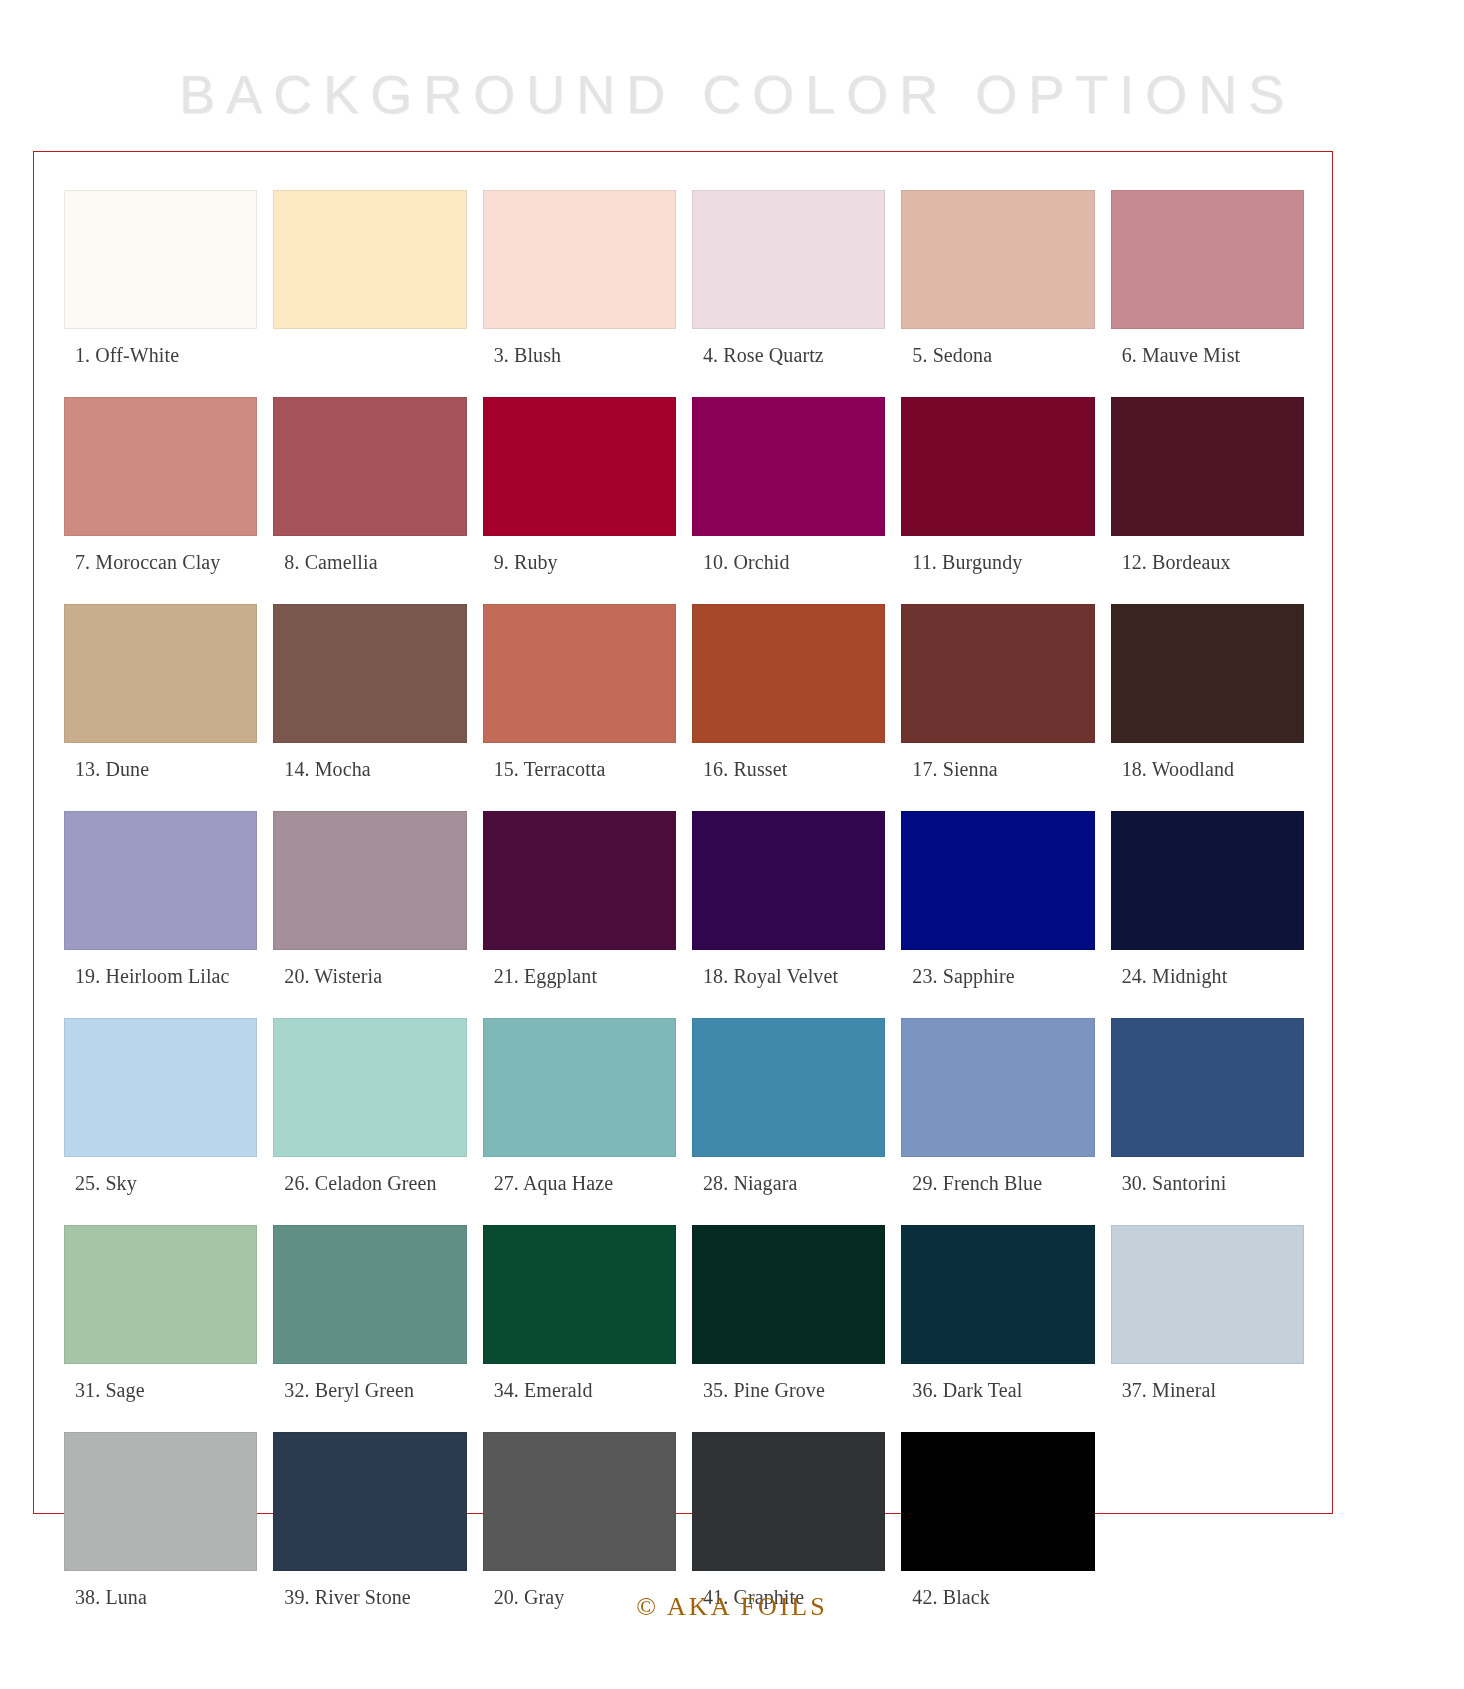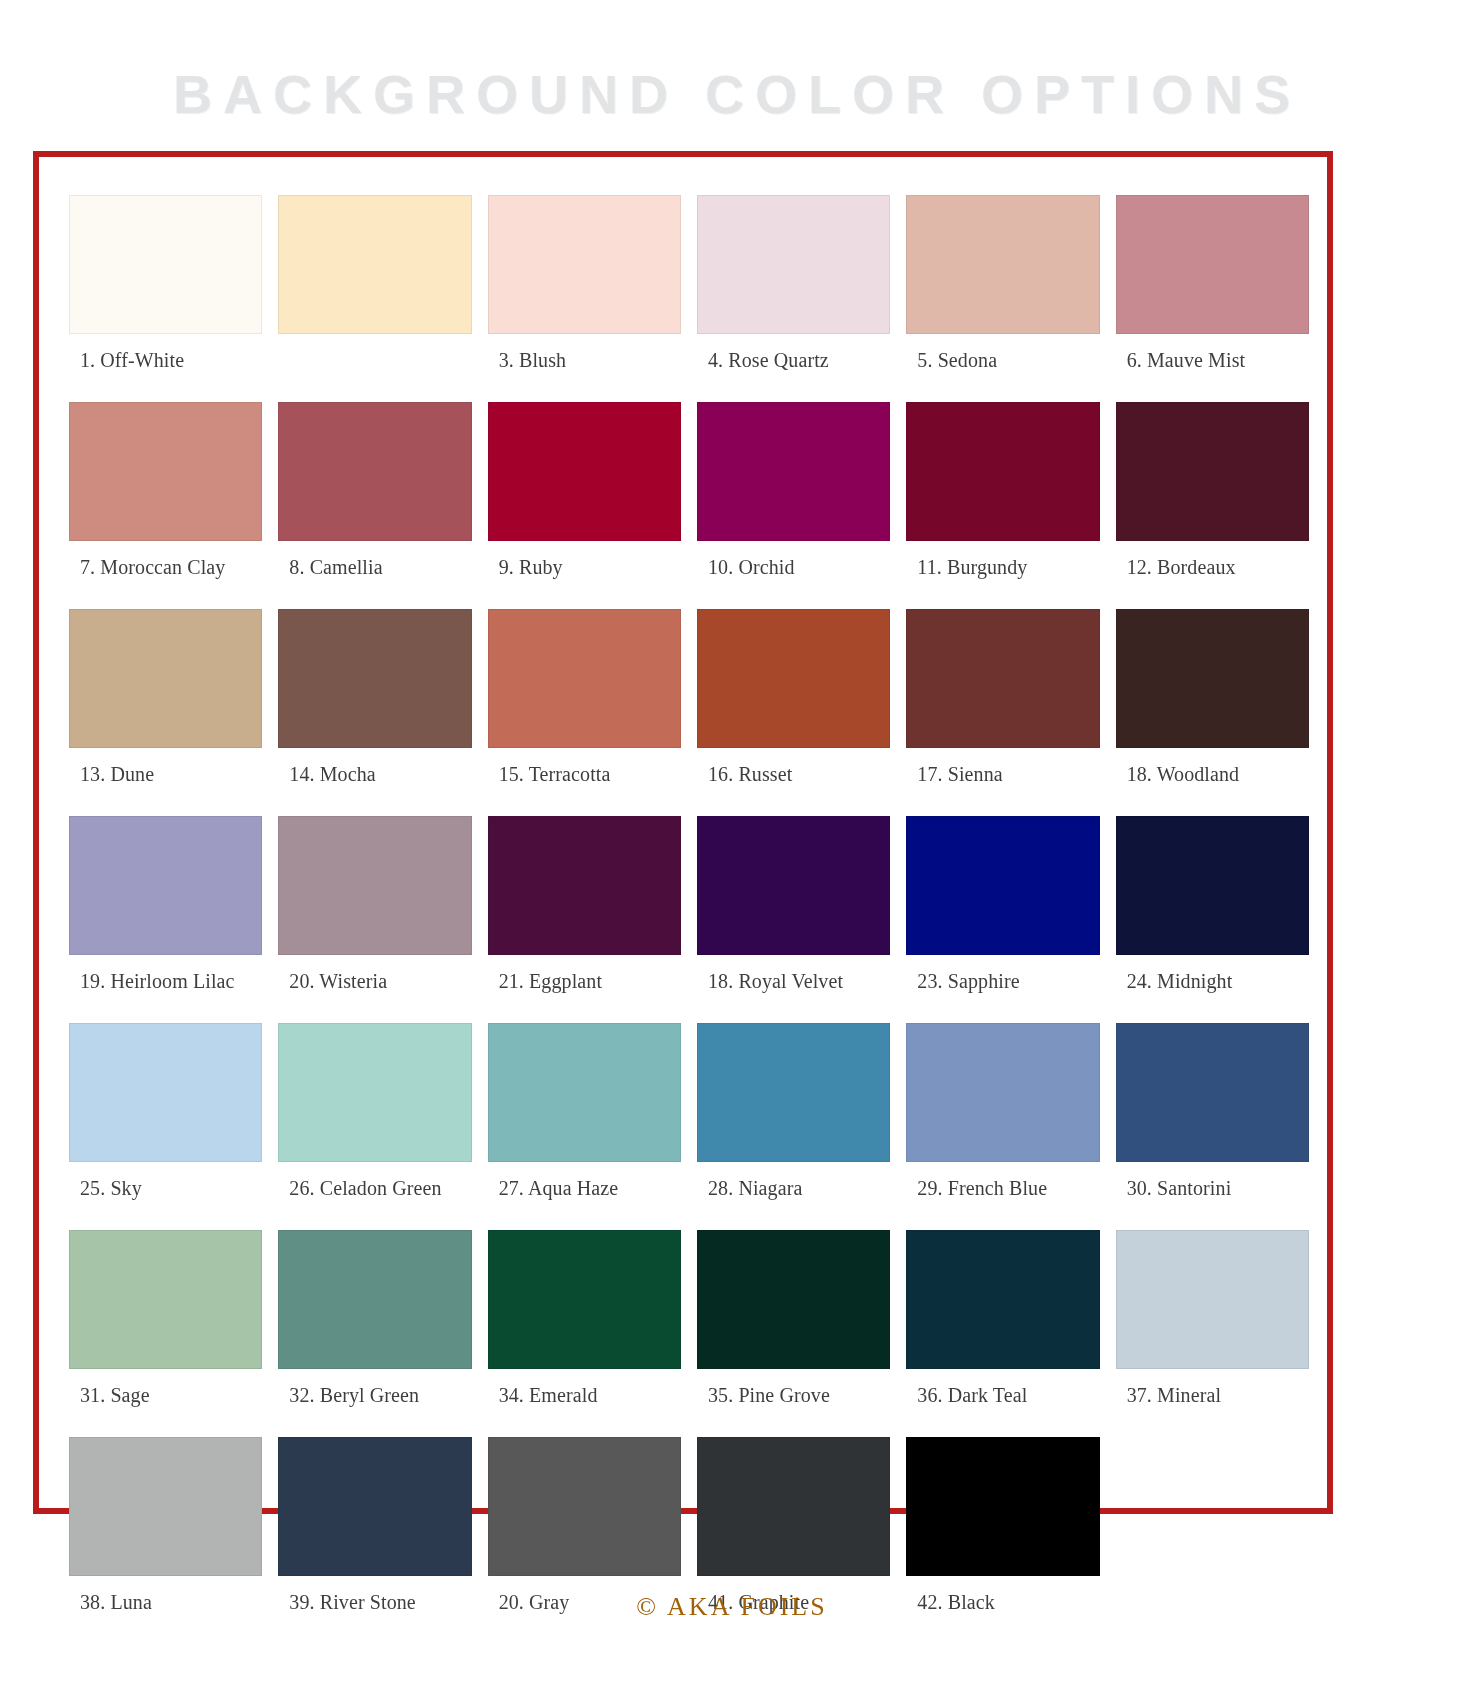--- a/index.html
+++ b/index.html
@@ -16,38 +16,38 @@
   }
   .page {
     position: relative;
     width: 1464px;
     height: 1689px;
     box-sizing: border-box;
   }
   .page-title {
     text-align: center;
     font-family: "Liberation Sans", sans-serif;
-    font-weight: 700;
+    font-weight: 400;
     font-size: 54px;
     letter-spacing: 11px;
     color: #e2e4e6;
     margin: 0;
     padding-top: 66px;
     padding-left: 10px;
     line-height: 1.05;
     text-shadow: 1px 1px 0 #eeeff0;
     white-space: nowrap;
   }
   .panel {
     position: absolute;
     left: 33px;
     top: 151px;
     width: 1300px;
     height: 1363px;
-    border: 6px solid #b91c1c;
+    border: 1px solid #b91c1c;
     box-sizing: border-box;
   }
   .grid {
     position: absolute;
     left: 30px;
     top: 38px;
     width: 1240px;
     display: grid;
     grid-template-columns: repeat(6, 1fr);
     column-gap: 16px;

